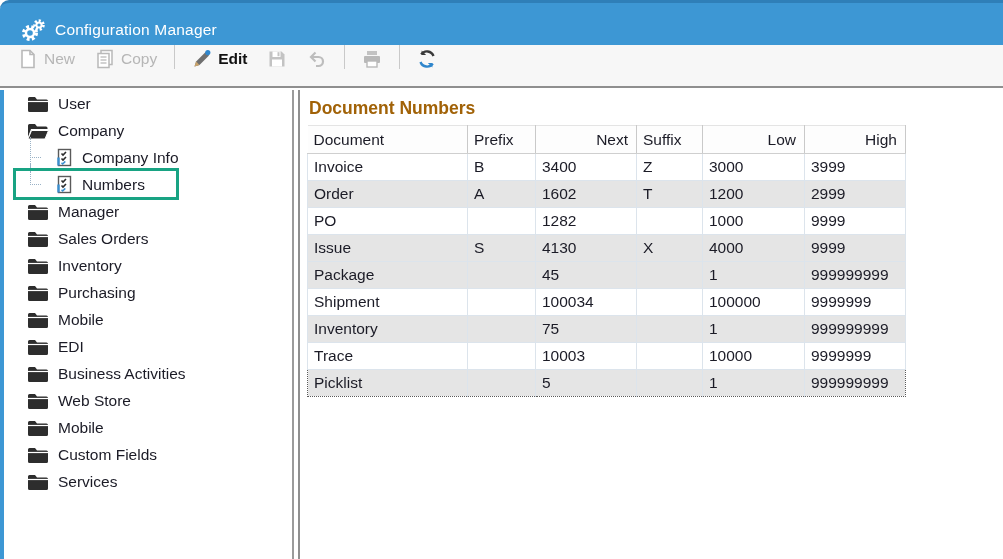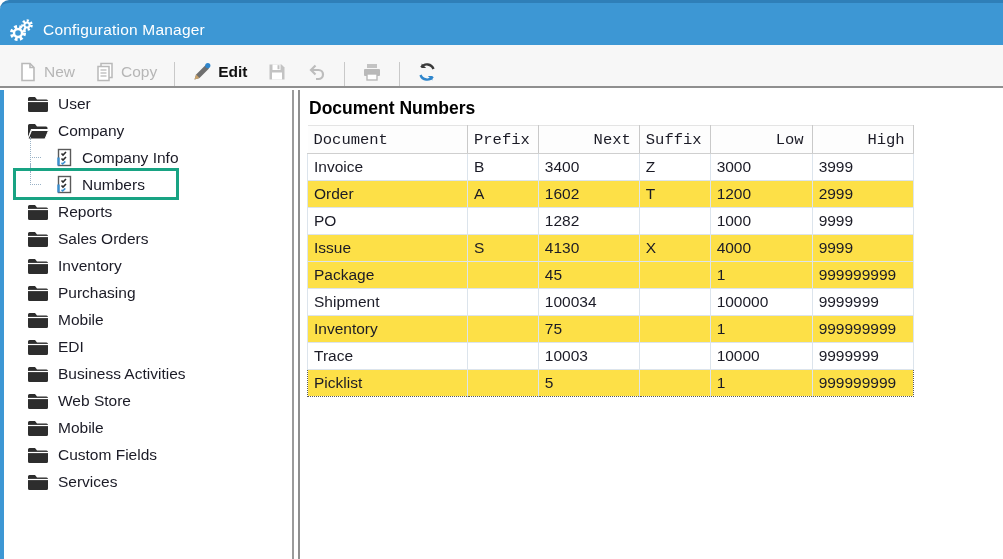--- a/index.html
+++ b/index.html
@@ -3,28 +3,28 @@
 <meta charset="utf-8">
 <style>
   * { margin:0; padding:0; box-sizing:border-box; }
   html,body { width:1003px; height:559px; background:#fff; overflow:hidden;
     font-family:"Liberation Sans", sans-serif; }
   .window { position:relative; width:1003px; height:559px; background:#fff; }
 
   
   .titlebar { position:absolute; left:0; top:0; width:1003px; height:56px;
     background:#3d97d4; border-top:3px solid #2f7fb8; border-top-left-radius:9px;
-    display:flex; align-items:center; padding-left:8px; }
+    display:flex; align-items:center; padding-left:20px; }
   .titlebar .title { color:#fff; font-size:15.5px; margin-left:9px; letter-spacing:.2px; }
   .gear-wrap { width:26px; height:26px; position:relative; }
 
   
   .toolbar { position:absolute; left:0; top:45px; width:1003px; height:43px;
     background:#f7f7f7; border-bottom:2px solid #8f8f8f;
-    display:flex; align-items:flex-end; padding-left:10px; gap:4px; }
+    display:flex; align-items:flex-start; padding-left:10px; gap:4px; }
   .tb-btn { display:flex; align-items:center; gap:6px; padding:4px 8px; border-radius:3px;
     font-size:15.5px; }
   .tb-btn .lbl { white-space:nowrap; }
   .tb-btn.disabled .lbl { color:#b6b6b6; }
   .tb-btn.enabled .lbl { color:#111; font-weight:700; }
   .tb-sep { width:1px; height:24px; background:#c9c9c9; margin:0 5px; }
   .tb-icon { width:20px; height:20px; display:block; }
 
   
   .content { position:absolute; left:0; top:90px; width:1003px; height:469px; display:flex; }
@@ -45,26 +45,26 @@
   .green-box { position:absolute; left:9px; top:-3px; width:166px; height:32px;
     border:3px solid; pointer-events:none; }
 
   
   .page-title { font-size:17.5px; font-weight:700; margin:3px 0 6px 2px; }
   table.numbers { border-collapse:collapse; table-layout:fixed; font-size:15.5px; color:#1b1b26; }
   .numbers col.c0{width:160px}.numbers col.c1{width:68px}.numbers col.c2{width:101px}
   .numbers col.c3{width:66px}.numbers col.c4{width:102px}.numbers col.c5{width:101px}
   .numbers th { font-weight:400; height:28px; background:#fdfdfd; text-align:left;
     padding:0 8px 0 6px; border-right:1px solid #c9c9c9; border-bottom:1px solid #cfcfcf;
-    border-top:1px solid #e4e4e4;font-family:Liberation Mono, monospace; }
+    border-top:1px solid #e4e4e4; }
   .numbers th:last-child { border-right:1px solid #c9c9c9; }
   .numbers th.r { text-align:right; }
   .numbers td { height:27px; padding:0 8px 0 6px; border:1px solid #dce4ec; white-space:nowrap; overflow:hidden; }
   .numbers td.r { text-align:left; }
-  .numbers tr.alt td { background:#fde047; }
+  .numbers tr.alt td { background:#e5e5e5; }
   .numbers tr.focused td { border-top:1px dotted #5a5a5a; border-bottom:1px dotted #5a5a5a; }
   .numbers tr.focused td:first-child { border-left:1px dotted #5a5a5a; }
   .numbers tr.focused td:last-child { border-right:1px dotted #5a5a5a; }
 </style>
 </head>
 <body>
 
 <div class="window">
 
   <div class="titlebar">
@@ -179,21 +179,21 @@
             <path d="M4.5 14.8l1.2 1.2 2.6-2.6" fill="none" stroke="#3a8fd0" stroke-width="1.5"></path>
           </svg>
           <span class="tree-label">Numbers</span>
           <span class="green-box" style="border-color: rgb(24, 163, 131);"></span>
         </div>
         <div class="tree-item">
           <svg class="ficon" viewBox="0 0 22 18">
             <path d="M1 3.5a1.5 1.5 0 0 1 1.5-1.5H8l2 2.5h9.5A1.5 1.5 0 0 1 21 6v9.5a1.5 1.5 0 0 1-1.5 1.5h-17A1.5 1.5 0 0 1 1 15.5z" fill="#2d2d2d"></path>
             <path d="M1 6.5h20" stroke="#fff" stroke-width="1.2"></path>
           </svg>
-          <span class="tree-label">Reports</span>
+          <span class="tree-label">Manager</span>
         </div>
         <div class="tree-item">
           <svg class="ficon" viewBox="0 0 22 18">
             <path d="M1 3.5a1.5 1.5 0 0 1 1.5-1.5H8l2 2.5h9.5A1.5 1.5 0 0 1 21 6v9.5a1.5 1.5 0 0 1-1.5 1.5h-17A1.5 1.5 0 0 1 1 15.5z" fill="#2d2d2d"></path>
             <path d="M1 6.5h20" stroke="#fff" stroke-width="1.2"></path>
           </svg>
           <span class="tree-label">Sales Orders</span>
         </div>
         <div class="tree-item">
           <svg class="ficon" viewBox="0 0 22 18">
@@ -256,21 +256,21 @@
             <path d="M1 3.5a1.5 1.5 0 0 1 1.5-1.5H8l2 2.5h9.5A1.5 1.5 0 0 1 21 6v9.5a1.5 1.5 0 0 1-1.5 1.5h-17A1.5 1.5 0 0 1 1 15.5z" fill="#2d2d2d"></path>
             <path d="M1 6.5h20" stroke="#fff" stroke-width="1.2"></path>
           </svg>
           <span class="tree-label">Services</span>
         </div>
       </div>
 
     <div class="divider"></div>
 
     <div class="main">
-      <div class="page-title" style="color: #000000;">Document Numbers</div>
+      <div class="page-title" style="color: #a16207;">Document Numbers</div>
       <table class="numbers">
         <colgroup>
             <col class="c0">
             <col class="c1">
             <col class="c2">
             <col class="c3">
             <col class="c4">
             <col class="c5">
           </colgroup>
         <thead>

